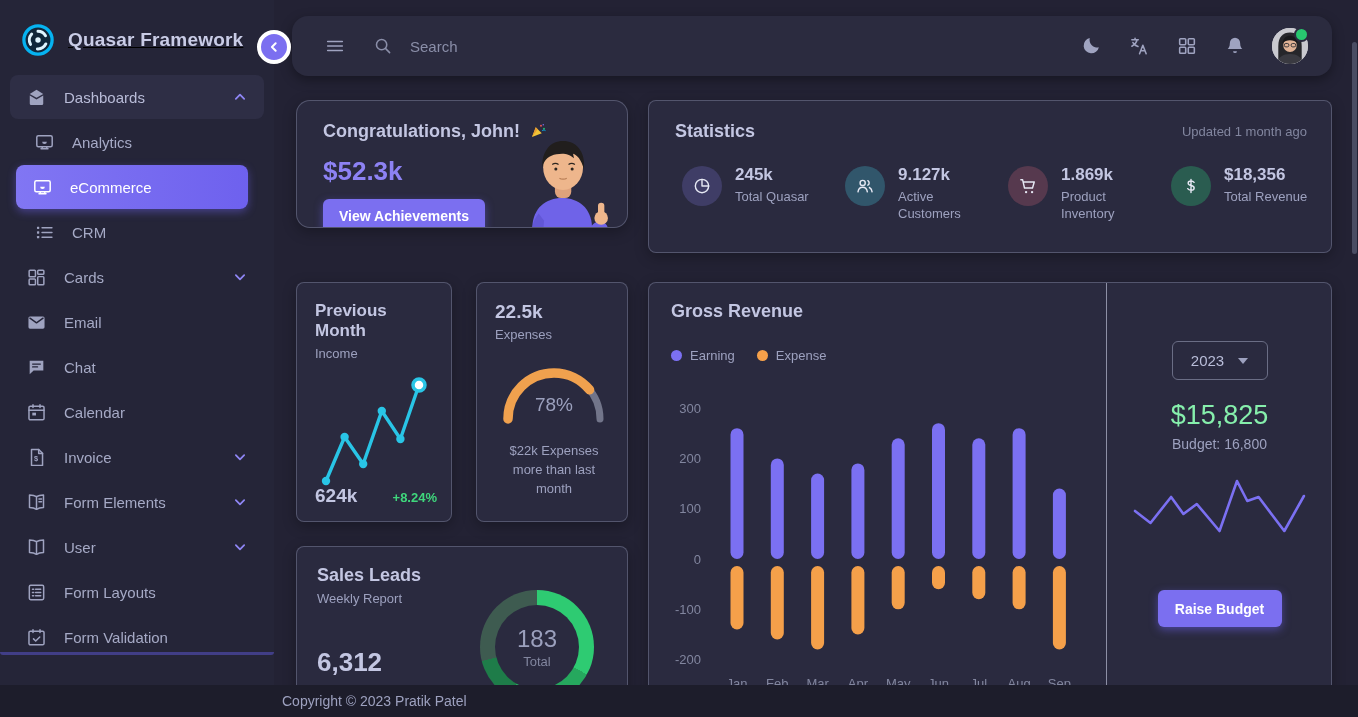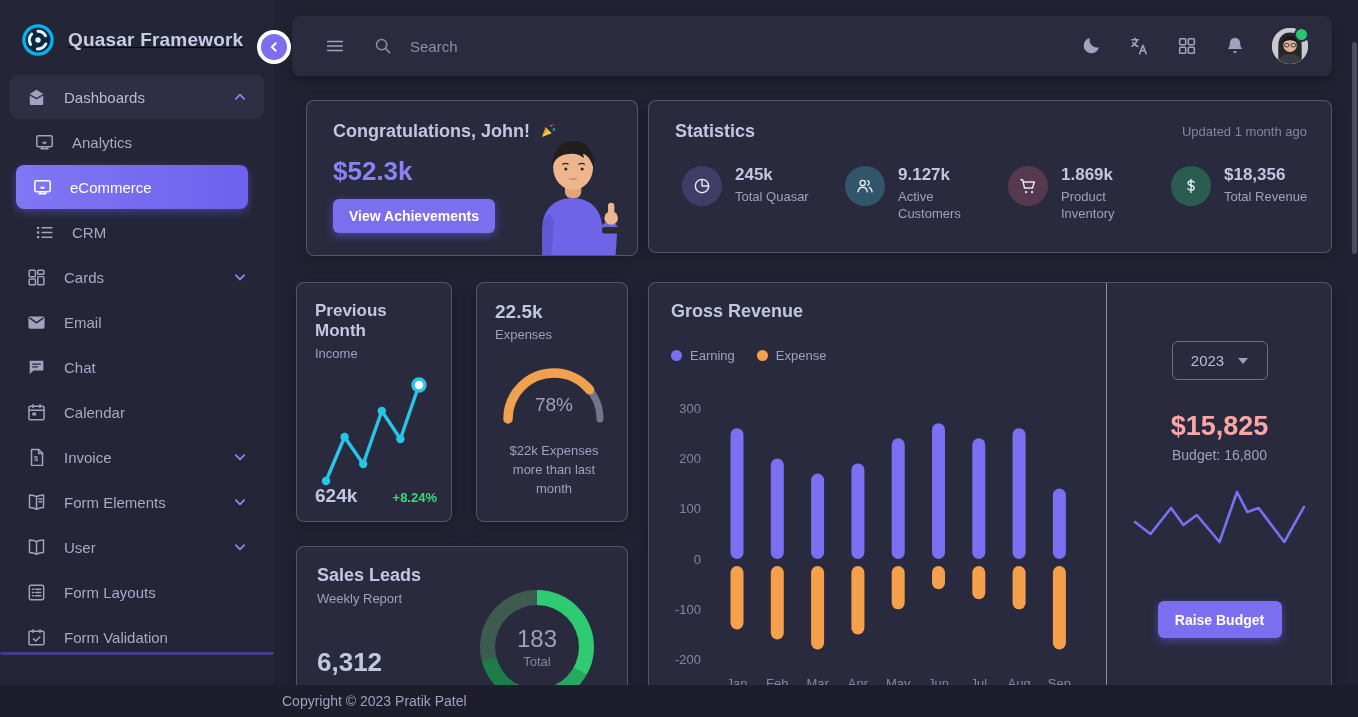--- a/index.html
+++ b/index.html
@@ -18,40 +18,40 @@
   .nav-item.section{background:#2e2e45;}
   .nav-item.section .nav-label{color:#b9bcd8;}
   .nav-item.child{margin-left:18px;}
   .nav-item.active{background:linear-gradient(90deg,#8176f3,#6e61ee);margin-left:16px;margin-right:26px;
     box-shadow:0 3px 9px rgba(110,97,238,.45);}
   .nav-item.active .nav-label{color:#fff;}
   .nav-item.active .nav-icon{color:#fff;}
   .nav-chevron{position:absolute;right:14px;display:flex;color:#8f86f5;}
   
   .main{position:absolute;left:274px;top:0;width:1084px;height:685px;background:#232234;overflow:hidden;z-index:1;}
-  .topbar{position:absolute;left:18px;top:16px;width:1040px;height:60px;background:#2b2b3f;border-radius:8px;
+  .topbar{position:absolute;left:18px;top:16px;width:1040px;height:60px;background:#2b2b3f;border-radius:16px;
     box-shadow:0 4px 12px rgba(0,0,0,.35);display:flex;align-items:center;}
   .topbar .hamburger{margin-left:32px;color:#9fa3c0;display:flex;cursor:pointer;}
   .topbar .search-wrap{display:flex;align-items:center;gap:14px;margin-left:26px;flex:1;}
   .topbar .search-icon{color:#8a8ea8;display:flex;}
   .search-input{background:transparent;border:none;outline:none;color:#c3c6e2;font-size:15px;width:300px;
     font-family:"Liberation Sans",sans-serif;}
   .search-input::placeholder{color:#8a8ea8;}
   .topbar-actions{display:flex;align-items:center;gap:26px;margin-right:24px;}
   .tb-icon{color:#9fa3c0;display:flex;cursor:pointer;position:relative;}
   .avatar-wrap{position:relative;width:36px;height:36px;cursor:pointer;}
   .avatar{width:36px;height:36px;border-radius:50%;overflow:hidden;background:#cfcfd6;}
   .status-dot{position:absolute;right:-1px;top:-1px;width:11px;height:11px;border-radius:50%;background:#28c76f;border:2px solid #2b2b3f;}
   
   .card{position:absolute;background:#2a2a3f;border:1px solid rgba(134,138,166,.45);border-radius:8px;
     box-shadow:0 4px 14px rgba(0,0,0,.28);box-sizing:border-box;}
   .card-title{font-size:18px;font-weight:bold;color:#c3c6e2;}
   .card-sub{font-size:13px;color:#9da1bf;}
   
-  .congrats{left:32px;top:100px;width:332px;height:156px;overflow:hidden;}
+  .congrats{left:22px;top:100px;width:332px;height:128px;overflow:hidden;border-radius:14px;}
   .congrats .inner{padding:20px 0 0 26px;position:relative;height:145px;}
   .congrats-amount{font-size:26px;font-weight:bold;color:#8d82f4;margin:14px 0 12px;}
   .btn{background:#7b6ff0;color:#fff;border:none;border-radius:6px;font-size:14px;font-weight:bold;
     padding:9px 16px;cursor:pointer;box-shadow:0 3px 8px rgba(110,97,238,.5);font-family:"Liberation Sans",sans-serif;}
   .character{position:absolute;right:4px;bottom:-1px;}
   
   .stats{left:374px;top:100px;width:684px;height:153px;}
   .stats-head{display:flex;justify-content:space-between;align-items:center;padding:20px 24px 0 26px;}
   .stats-updated{font-size:13px;color:#82869f;}
   .stats-row{position:relative;height:90px;}
@@ -76,21 +76,21 @@
   .gross{left:374px;top:282px;width:684px;height:470px;overflow:hidden;}
   .gross .inner{padding:18px 0 0 22px;}
   .legend{display:flex;gap:22px;margin-top:26px;}
   .legend-item{display:flex;align-items:center;gap:8px;font-size:13px;color:#9da1bf;}
   .legend-dot{width:11px;height:11px;border-radius:50%;}
   .gross-divider{position:absolute;left:457px;top:0;bottom:0;width:1px;background:#8d8fa5;}
   .gross-right{position:absolute;left:458px;top:0;width:225px;height:100%;display:flex;flex-direction:column;align-items:center;}
   .year-select{margin-top:58px;width:94px;height:37px;border:1px solid #6a6d85;border-radius:6px;display:flex;
     align-items:center;justify-content:center;gap:14px;color:#b9bdd9;font-size:15px;cursor:pointer;background:transparent;}
   .year-caret{width:0;height:0;border-left:5px solid transparent;border-right:5px solid transparent;border-top:6px solid #9da1bf;}
-  .gross-amount{margin-top:31px;font-size:27px;font-weight:bold;color:#fca5a5;}
+  .gross-amount{margin-top:20px;font-size:27px;font-weight:normal;color:#86efac;}
   .gross-budget{margin-top:5px;font-size:14px;color:#9da1bf;}
   .budget-spark{margin-top:26px;}
   .raise-btn{margin-top:54px;width:124px;height:37px;}
   
   .sales{left:22px;top:546px;width:332px;height:270px;overflow:hidden;}
   .sales .inner{padding:18px 0 0 20px;}
   .sales-value{position:absolute;left:20px;top:100px;font-size:26px;font-weight:bold;color:#c3c6e2;}
   .donut{position:absolute;left:183px;top:43px;width:114px;height:114px;border-radius:50%;}
   .donut-hole{position:absolute;left:15px;top:15px;width:84px;height:84px;border-radius:50%;background:#2a2a3f;
     display:flex;flex-direction:column;align-items:center;justify-content:center;}

